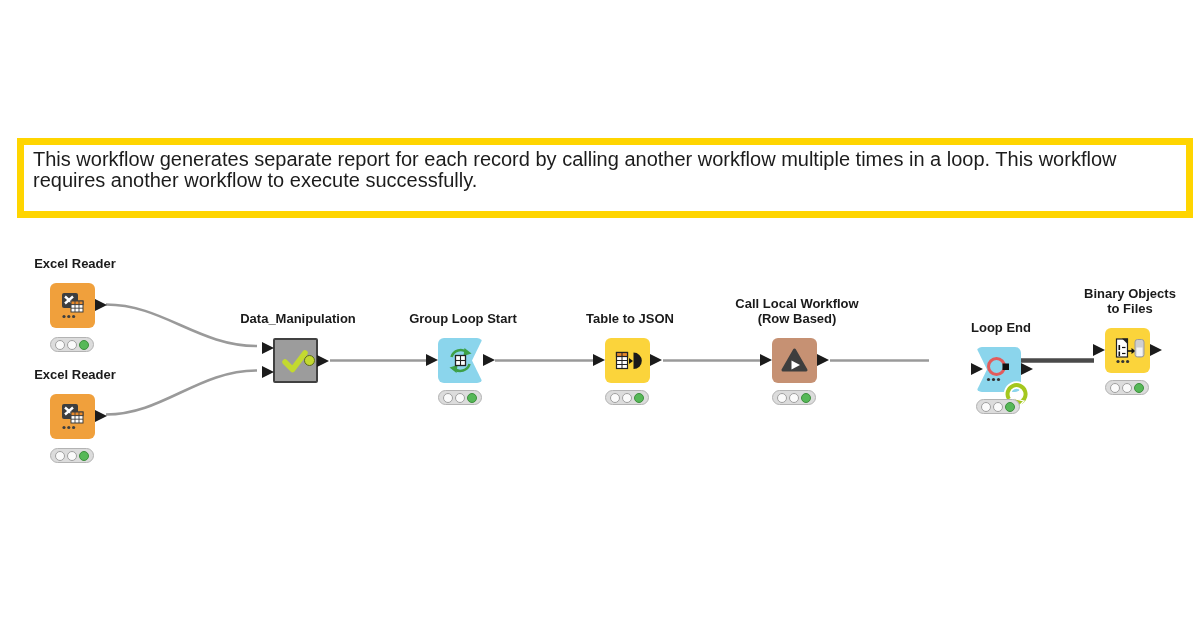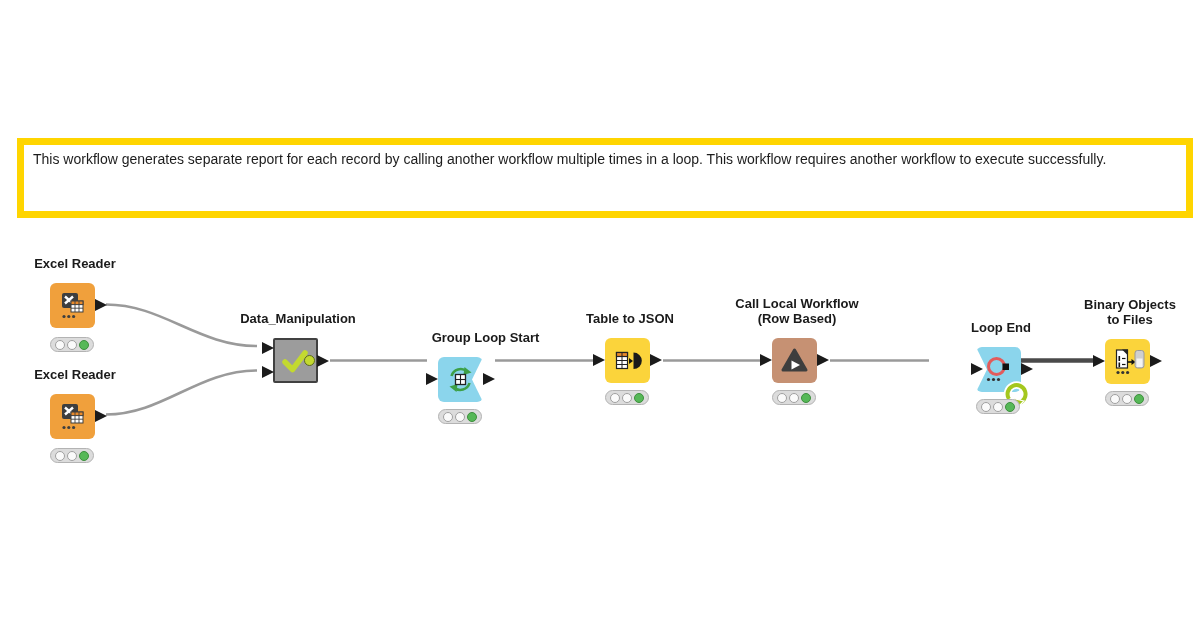--- a/index.html
+++ b/index.html
@@ -6,21 +6,21 @@
   #canvas{
     position:relative;width:1200px;height:630px;background:#ffffff;overflow:hidden;
     font-family:"Liberation Sans", sans-serif;
   }
   
   .annotation{
     position:absolute;left:17px;top:138px;width:1176px;height:80px;
     border:7px solid #FFD500;background:#ffffff;box-sizing:border-box;
   }
   .annotation-text{
-    padding:4px 9px 0 9px;font-size:14px;line-height:21px;color:#1c1c1c;
+    padding:4px 9px 0 9px;font-size:20px;line-height:21px;color:#1c1c1c;
   }
   
   #wires{position:absolute;left:0;top:0;width:1200px;height:630px;}
   .wire{stroke:#9a9a9a;stroke-width:2.6;fill:none;}
   .wire.dark{stroke:#4a4a4a;stroke-width:4.6;}
   
   .node{position:absolute;width:50px;height:45px;}
   .node-body{
     position:absolute;left:0;top:0;width:45px;height:45px;border-radius:6px;box-sizing:border-box;
   }
@@ -137,21 +137,21 @@
       <svg class="node-icon" width="41" height="41">
         <polyline points="10,22 17.5,29.5 30,13" fill="none" stroke="#C3D92F" stroke-width="5.5" stroke-linecap="round" stroke-linejoin="round"></polyline>
       </svg>
       <div class="meta-dot" style="top:15px;"></div>
       <div class="port in-a" style="left:-13px;"></div>
       <div class="port in-b" style="left:-13px;"></div>
       <div class="port out" style="right:-13px;top:15px;"></div>
     </div>
   </div>
 
-  <div class="node" style="left:438px;top:357px;padding-left:45px;">
+  <div class="node" style="left:438px;top:338px;">
     <div class="node-label">Group Loop Start</div>
     <div class="node-body body-cyan">
       <div class="notch-r"></div>
       <svg class="node-icon" width="45" height="45">
         <path d="M13.5,19 A9.5,9.5 0 0 1 29,14.5" fill="none" stroke="#3DA047" stroke-width="2.6"></path>
         <polygon points="26.5,10 33.5,15.5 25.5,18" fill="#3DA047"></polygon>
         <path d="M31.5,26 A9.5,9.5 0 0 1 16,30.5" fill="none" stroke="#3DA047" stroke-width="2.6"></path>
         <polygon points="18.5,35 11.5,29.5 19.5,27" fill="#3DA047"></polygon>
         <rect x="17.5" y="17.5" width="10" height="10" fill="#ffffff" stroke="#222" stroke-width="1.3"></rect>
         <line x1="22.5" y1="17.5" x2="22.5" y2="27.5" stroke="#222" stroke-width="1.1"></line>
@@ -226,21 +226,21 @@
       <path d="M7,21 A9,9 0 1 1 16,25" fill="none" stroke="#A4C71E" stroke-width="4"></path>
       <polygon points="15.5,29.5 22,23 11.5,20.5" fill="#A4C71E" stroke="#ffffff" stroke-width="1.2"></polygon>
     </svg>
     <div class="tlight row-main">
       <div class="lamp l1"></div>
       <div class="lamp l2"></div>
       <div class="lamp l3 on"></div>
     </div>
   </div>
 
-  <div class="node" style="left:1105px;top:339px;">
+  <div class="node" style="left:1105px;top:328px;">
     <div class="node-label">Binary Objects
 to Files</div>
     <div class="node-body body-yellow">
       <svg class="node-icon" width="45" height="45">
         <rect x="11.5" y="11" width="11" height="18" fill="#ffffff" stroke="#222" stroke-width="1.2"></rect>
         <polygon points="17,10.5 23,10.5 23,16.5" fill="#222"></polygon>
         <rect x="13.5" y="17" width="1.6" height="5" fill="#111"></rect>
         <rect x="13.5" y="23.5" width="1.6" height="4.5" fill="#111"></rect>
         <line x1="17" y1="19.5" x2="20.5" y2="19.5" stroke="#111" stroke-width="1.2"></line>
         <line x1="17" y1="25.5" x2="20.5" y2="25.5" stroke="#111" stroke-width="1.2"></line>

